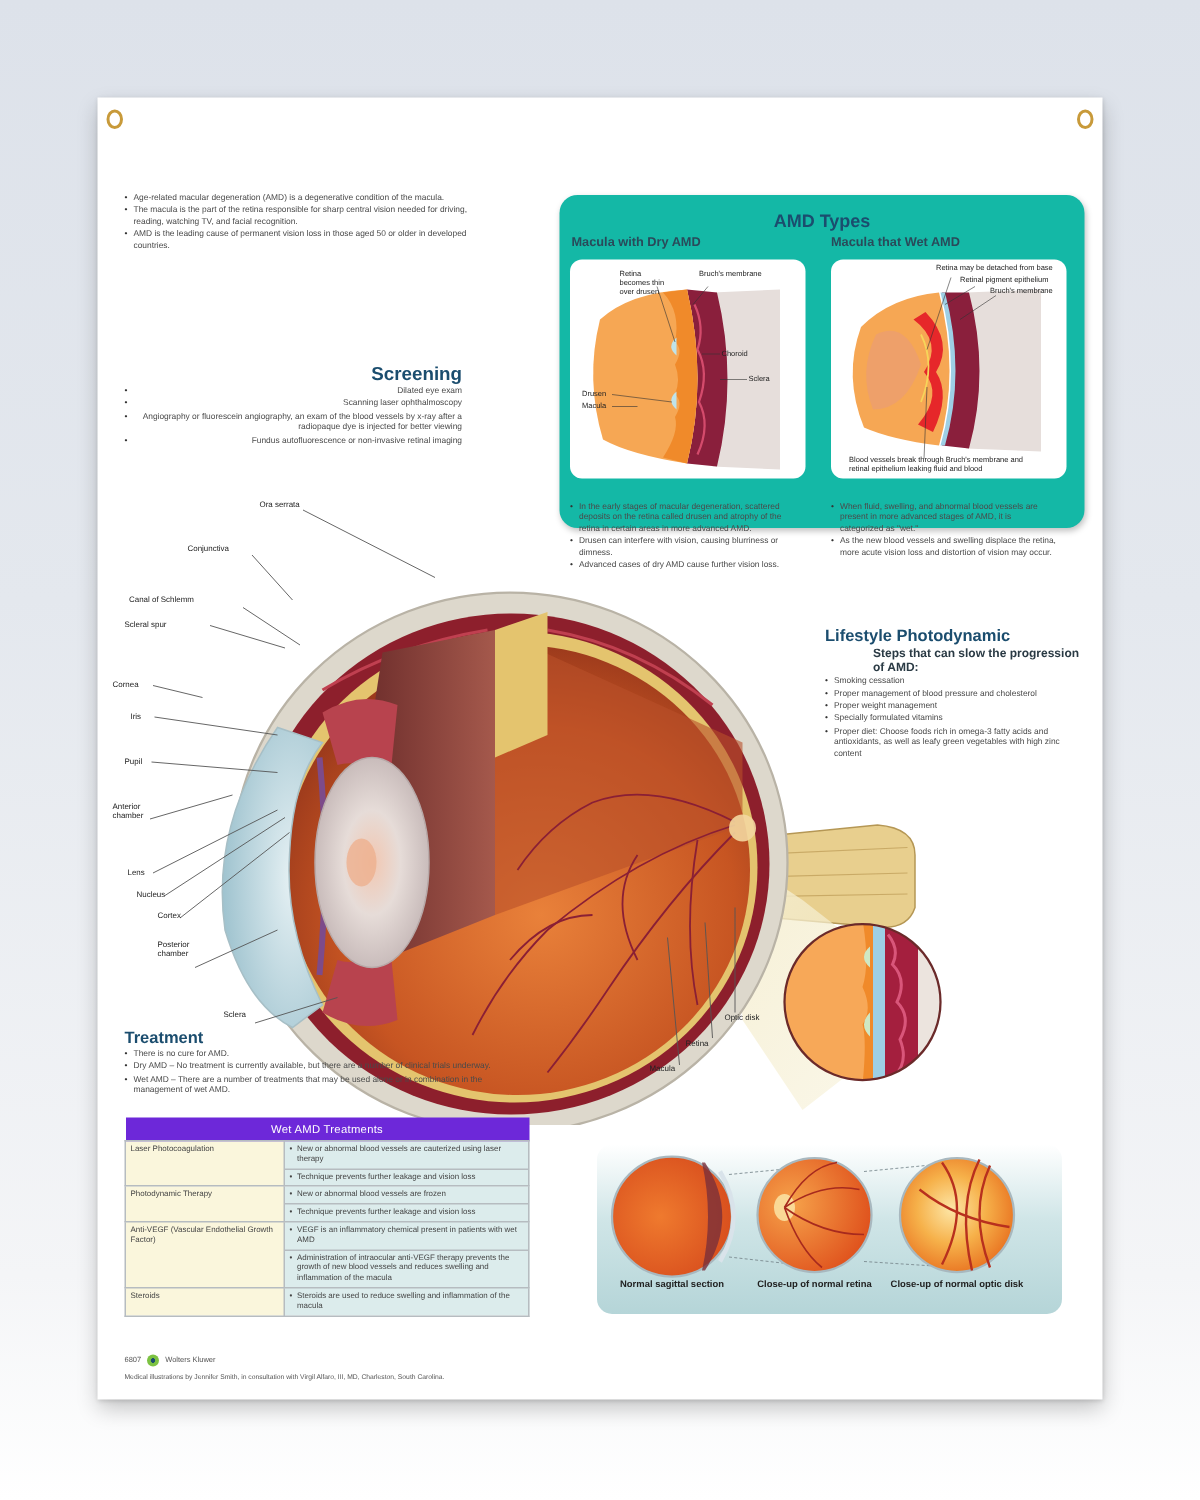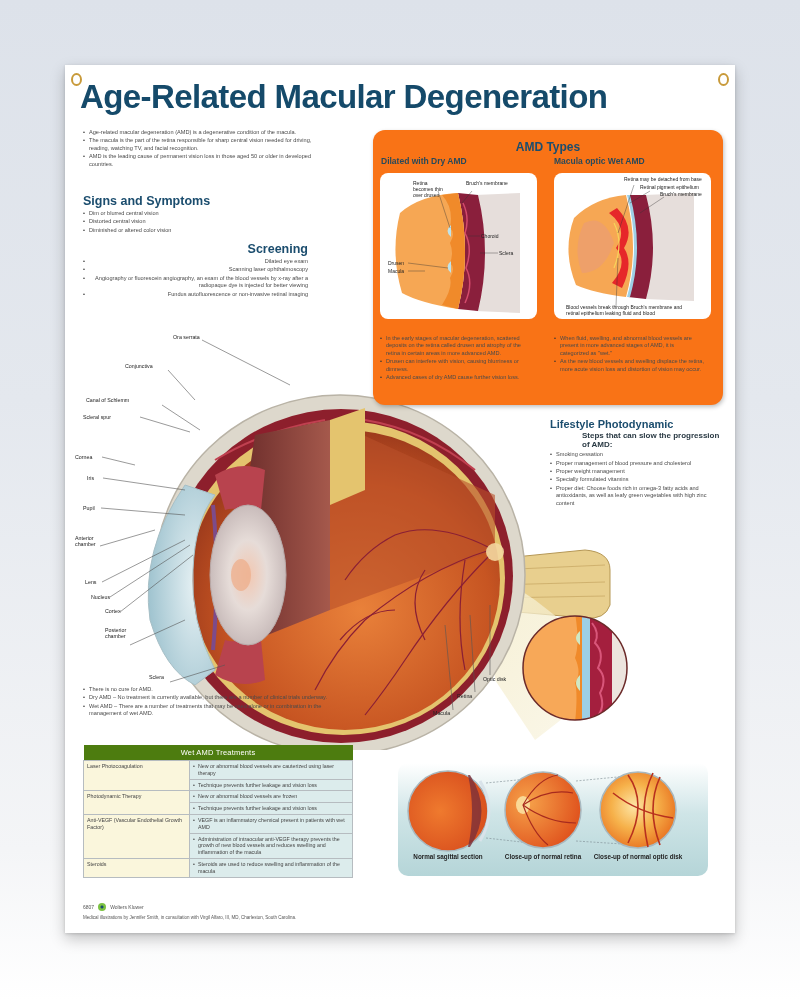--- a/index.html
+++ b/index.html
@@ -29,37 +29,37 @@
   h2.sec {
     font-size: 12.5px; font-weight: bold; color: #1b4d6e; margin-bottom: 2px;
   }
   ul.bl { list-style: none; }
   ul.bl li {
     font-size: 5.6px; color: #4a4a4a; line-height: 7.4px; padding-left: 6px; position: relative; margin-bottom: 1px;
   }
   ul.bl li::before { content: "\2022"; position: absolute; left: 0; top: 0; color: #333; }
   
   .amd-panel {
-    position: absolute; left: 308px; top: 65px; width: 350px; height: 275px;
-    background: #f97316; border-radius: 12px;
+    position: absolute; left: 308px; top: 65px; width: 350px; height: 222px;
+    background: #14b8a6; border-radius: 12px;
     box-shadow: 1px 2px 4px rgba(0,0,0,0.25);
   }
   .amd-title { position: absolute; left: 0; width: 100%; top: 10px; text-align: center; font-size: 12px; font-weight: bold; color: #1b4d6e; }
   .amd-sub { position: absolute; top: 26px; font-size: 8.5px; font-weight: bold; color: #2a4a5a; }
   .amd-card { position: absolute; top: 43px; width: 157px; height: 146px; background: #ffffff; border-radius: 8px; overflow: hidden; }
   .amd-bullets { position: absolute; top: 205px; width: 150px; }
   .amd-bullets li { font-size: 5.4px; line-height: 7px; }
   .lbl { position: absolute; font-size: 5px; color: #222; white-space: nowrap; line-height: 6px; }
   .elbl { position: absolute; font-size: 5.3px; color: #222; white-space: nowrap; line-height: 6.4px; }
   
   .tbl {
     position: absolute; left: 18px; top: 680px; width: 270px; border-collapse: collapse;
   }
   .tbl th {
-    background: #4d7c0f; color: #fff; font-size: 7.5px; font-weight: normal; padding: 3px 0; text-align: center; letter-spacing: 0.2px;
+    background: #6d28d9; color: #fff; font-size: 7.5px; font-weight: normal; padding: 3px 0; text-align: center; letter-spacing: 0.2px;
   }
   .tbl td { border: 1px solid #b6bcc0; vertical-align: top; padding: 2px 3px; font-size: 5.3px; color: #444; line-height: 6.8px; }
   .tbl td.c1 { background: #faf6dc; width: 106px; }
   .tbl td.c2 { background: #dcecec; }
   .tbl td.c2 .b { padding-left: 5px; position: relative; }
   .tbl td.c2 .b::before { content: "\2022"; position: absolute; left: 0; }
   .tbl td.c2 .b + .b { border-top: 1px solid #b6bcc0; margin: 2px -3px 0; padding: 2px 3px 0 8px; }
   .tbl td.c2 .b + .b::before { left: 3px; top: 2px; }
   .fundus-panel {
     position: absolute; left: 333px; top: 698px; width: 310px; height: 113px;
@@ -70,38 +70,29 @@
   .footer .row { display: flex; align-items: center; gap: 4px; font-size: 5px; color: #555; }
   .wk-logo { width: 8px; height: 8px; border-radius: 50%; background: radial-gradient(circle, #1b4d6e 0 25%, #7cc242 30% 100%); display: inline-block; }
   .footer .credit { font-size: 4.5px; color: #555; margin-top: 4px; }
 </style>
 </head>
 <body>
 
 <div class="poster">
   <span class="grommet l"></span>
   <span class="grommet r"></span>
-  <div class="title">Age-Related Macular Degeneration</div>
 
   <div class="abs" style="left:18px; top:64px; width:240px;">
     <ul class="bl">
       <li>Age-related macular degeneration (AMD) is a degenerative condition of the macula.</li>
       <li>The macula is the part of the retina responsible for sharp central vision needed for driving, reading, watching TV, and facial recognition.</li>
       <li>AMD is the leading cause of permanent vision loss in those aged 50 or older in developed countries.</li>
     </ul>
   </div>
 
-  <div class="abs" style="left:18px; top:129px; width:240px;">
-    <h2 class="sec">Signs and Symptoms</h2>
-    <ul class="bl">
-      <li>Dim or blurred central vision</li>
-      <li>Distorted central vision</li>
-      <li>Diminished or altered color vision</li>
-    </ul>
-  </div>
 
   <div class="abs" style="left:18px; top:177px; width:225px;text-align:right;">
     <h2 class="sec">Screening</h2>
     <ul class="bl">
       <li>Dilated eye exam</li>
       <li>Scanning laser ophthalmoscopy</li>
       <li>Angiography or fluorescein angiography, an exam of the blood vessels by x-ray after a radiopaque dye is injected for better viewing</li>
       <li>Fundus autofluorescence or non-invasive retinal imaging</li>
     </ul>
   </div>
@@ -221,22 +212,22 @@
       <path d="M70 0 L92 0 L92 110 L70 110 Z" fill="#a41f3e"></path>
       <path d="M72 10 Q80 20 75 30 Q85 40 78 55 Q88 65 80 80 Q86 95 76 105" stroke="#d9567a" stroke-width="2" fill="none"></path>
       <path d="M92 0 L110 0 L110 110 L92 110 Z" fill="#ece4de"></path>
       <path d="M60 18 Q52 25 60 32 Z M60 62 Q52 70 60 78 Z" fill="#cfe8c4"></path>
     </g>
     <circle cx="55" cy="55" r="52" fill="none" stroke="#6b2a2a" stroke-width="1.5"></circle>
   </svg>
 
   <div class="amd-panel">
     <div class="amd-title">AMD Types</div>
-    <div class="amd-sub" style="left:8px;">Dilated with Dry AMD</div>
-    <div class="amd-sub" style="left:181px;">Macula optic Wet AMD</div>
+    <div class="amd-sub" style="left:8px;">Macula with Dry AMD</div>
+    <div class="amd-sub" style="left:181px;">Macula that Wet AMD</div>
 
     <div class="amd-card" style="left:7px;">
       <svg width="157" height="146" viewBox="0 0 157 146">
         <path d="M95 22 L140 20 L140 140 L95 138 Q110 80 95 22 Z" fill="#e6dedb"></path>
         <path d="M78 20 L98 22 Q112 80 98 138 L78 136 Q92 80 78 20 Z" fill="#8a1f3c"></path>
         <path d="M83 30 Q90 45 85 60 Q93 75 86 95 Q94 110 85 130" stroke="#d44b6c" stroke-width="1.5" fill="none"></path>
         <path d="M20 40 Q40 22 78 20 Q92 80 78 136 Q40 130 22 120 Q10 80 20 40 Z" fill="#f6a754"></path>
         <path d="M62 22 L78 20 Q92 80 78 136 L62 132 Q73 115 70 105 Q76 95 70 90 Q74 80 70 70 Q76 60 70 55 Q74 35 62 22 Z" fill="#f08a2a"></path>
         <path d="M71 52 Q64 58 71 64 Z M71 88 Q64 94 71 100 Z" fill="#bfe3ea"></path>
         <g stroke="#333" stroke-width="0.4">
@@ -295,20 +286,21 @@
     <ul class="bl">
       <li>Smoking cessation</li>
       <li>Proper management of blood pressure and cholesterol</li>
       <li>Proper weight management</li>
       <li>Specially formulated vitamins</li>
       <li>Proper diet: Choose foods rich in omega-3 fatty acids and antioxidants, as well as leafy green vegetables with high zinc content</li>
     </ul>
   </div>
 
   <div class="abs" style="left:18px; top:621px; width:270px;">
+    <h2 class="sec" style="font-size:11px;">Treatment</h2>
     <ul class="bl">
       <li>There is no cure for AMD.</li>
       <li>Dry AMD – No treatment is currently available, but there are a number of clinical trials underway.</li>
       <li>Wet AMD – There are a number of treatments that may be used alone or in combination in the management of wet AMD.</li>
     </ul>
   </div>
 
   <table class="tbl">
     <thead>
       <tr>

